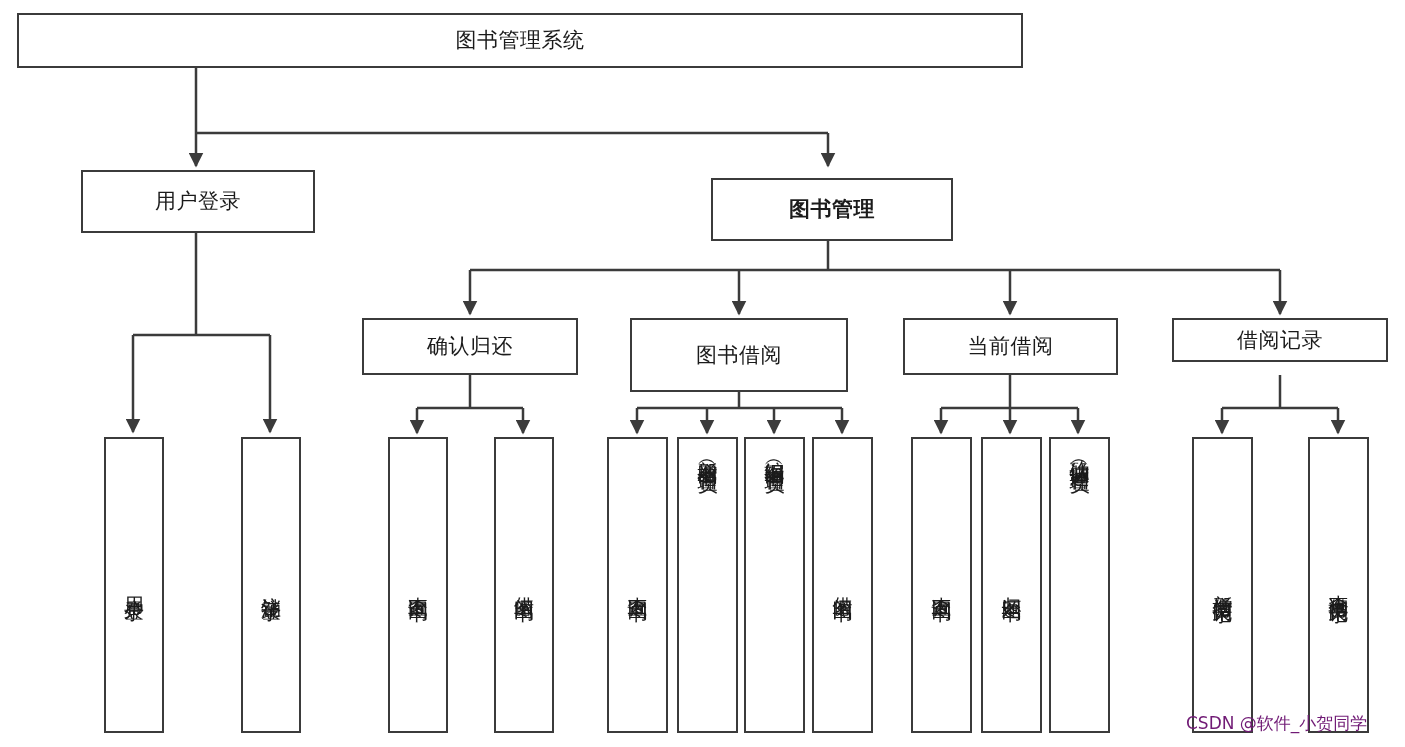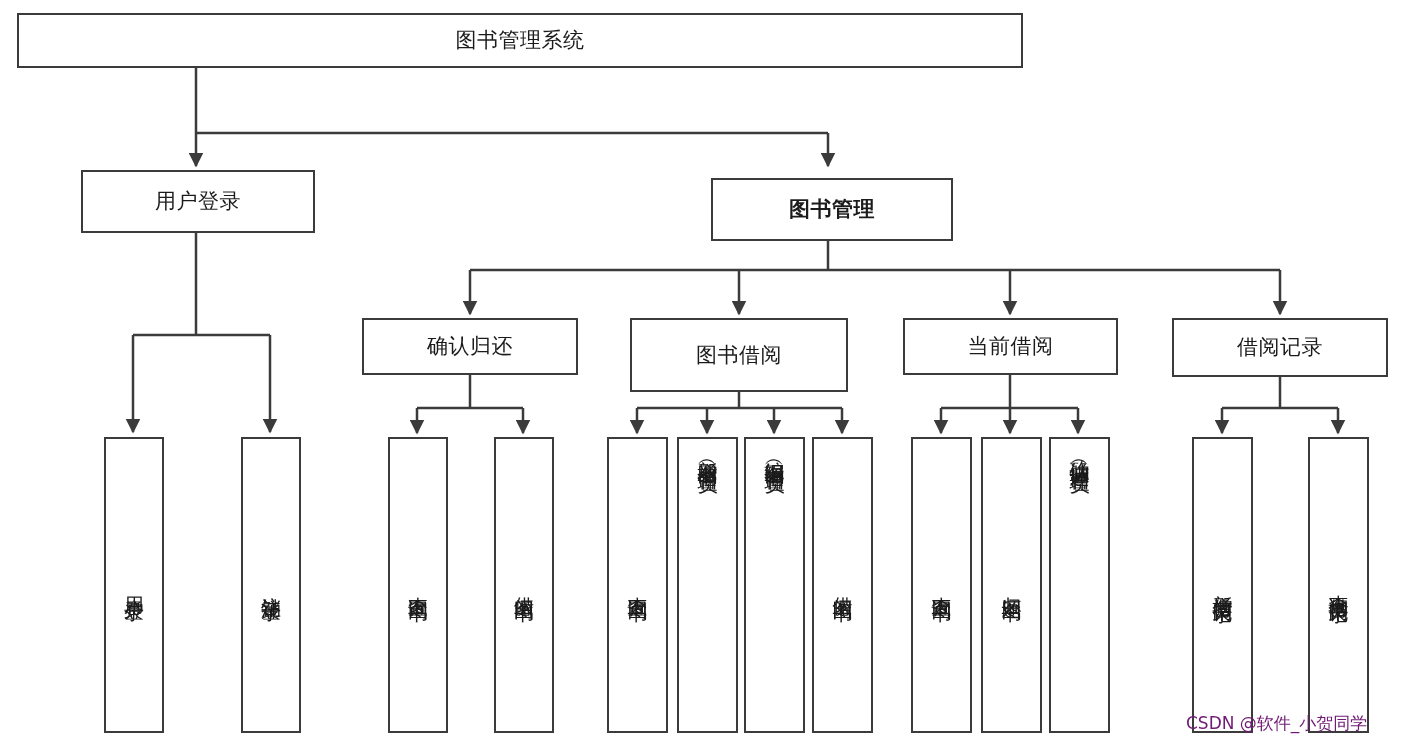--- a/index.html
+++ b/index.html
@@ -139,21 +139,21 @@
 
   <div class="node" style="left:362px; top:318px; width:216px; height:57px;">
     <span class="label">确认归还</span>
   </div>
   <div class="node" style="left:630px; top:318px; width:218px; height:74px;">
     <span class="label">图书借阅</span>
   </div>
   <div class="node" style="left:903px; top:318px; width:215px; height:57px;">
     <span class="label">当前借阅</span>
   </div>
-  <div class="node" style="left:1172px; top:318px; width:216px; height:59px;">
+  <div class="node" style="left:1172px; top:318px; width:216px; height:44px;">
     <span class="label">借阅记录</span>
   </div>
 
   <div class="node vertical" style="left:104px; top:437px; width:60px; height:296px;">
     <span class="label">用户登录</span>
   </div>
   <div class="node vertical" style="left:241px; top:437px; width:60px; height:296px;">
     <span class="label">注销登录</span>
   </div>
 

